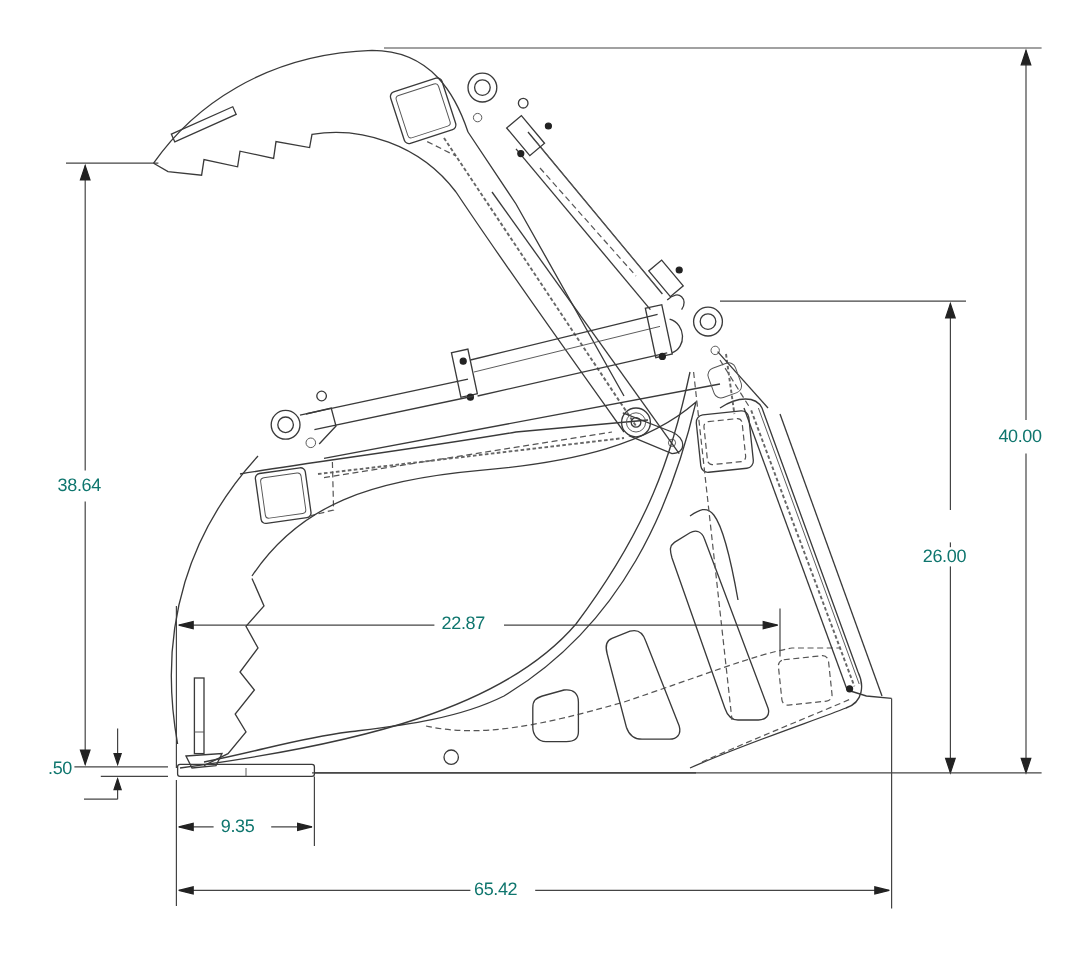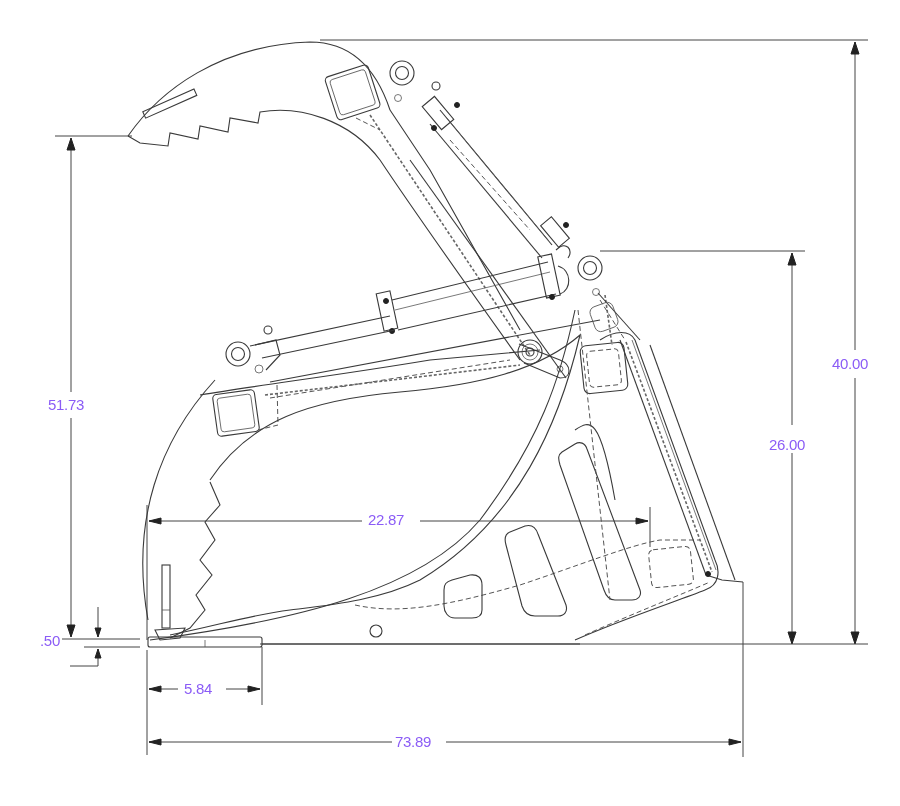--- a/index.html
+++ b/index.html
@@ -5,21 +5,21 @@
   html, body { margin:0; padding:0; background:#ffffff; }
   body { width:900px; height:806px; overflow:hidden; position:relative; font-family:"Liberation Sans", sans-serif; }
   #drawing { position:absolute; left:0; top:0; width:900px; height:806px; }
   .ln { stroke:#3a3a3a; stroke-width:1.1; fill:none; }
   .thin { stroke:#555; stroke-width:0.8; fill:none; }
   .dash { stroke:#555; stroke-width:1; fill:none; stroke-dasharray:5 3; }
   .dot { stroke:#666; stroke-width:1.6; fill:none; stroke-dasharray:3 2; }
   .dim { stroke:#444; stroke-width:1; fill:none; }
   .ext { stroke:#444; stroke-width:1; fill:none; }
   .blk { fill:#222; stroke:#222; }
-  .lbl { position:absolute; font-size:15px; color:#8b5cf6; background:#fff; padding:0 2px; line-height:16px; white-space:nowrap; letter-spacing:-0.3px; }
+  .lbl { position:absolute; font-size:15px; color:#0f766e; background:#fff; padding:0 2px; line-height:16px; white-space:nowrap; letter-spacing:-0.3px; }
 </style>
 </head>
 <body>
 
 <svg id="drawing" viewBox="0 0 900 806" xmlns="http://www.w3.org/2000/svg">
 
   <g>
 
     <line class="ext" x1="320" y1="40" x2="868" y2="40"></line>
 
@@ -195,18 +195,18 @@
     <path class="ln" d="M155,630 L185,628 L180,638 L160,640 Z"></path>
 
     <rect class="ln" x="162" y="565" width="8" height="63"></rect>
     <line class="thin" x1="162" y1="610" x2="170" y2="610"></line>
 
     <line class="ln" x1="262" y1="644" x2="580" y2="644"></line>
   </g>
 </svg>
 
 <div class="lbl" style="left:830px; top:356px;">40.00</div>
-<div class="lbl" style="left:767px; top:437px;">26.00</div>
-<div class="lbl" style="left:46px; top:397px;">51.73</div>
+<div class="lbl" style="left:767px; top:456px;">26.00</div>
+<div class="lbl" style="left:46px; top:397px;">38.64</div>
 <div class="lbl" style="left:366px; top:512px;">22.87</div>
-<div class="lbl" style="left:393px; top:734px;">73.89</div>
-<div class="lbl" style="left:182px; top:681px;">5.84</div>
+<div class="lbl" style="left:393px; top:734px;">65.42</div>
+<div class="lbl" style="left:182px; top:681px;">9.35</div>
 <div class="lbl" style="left:38px; top:633px;">.50</div>
 
 </body></html>

